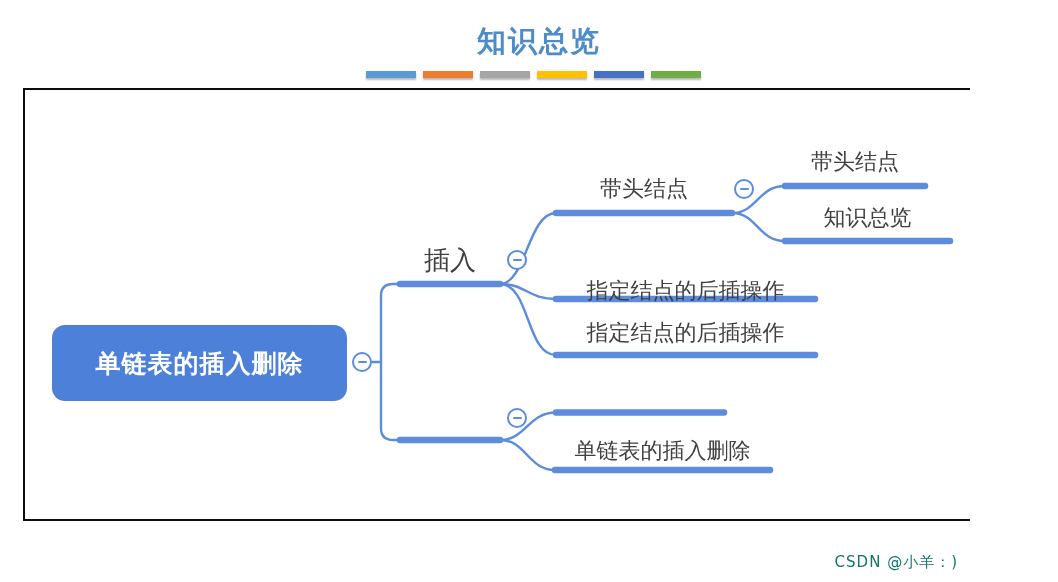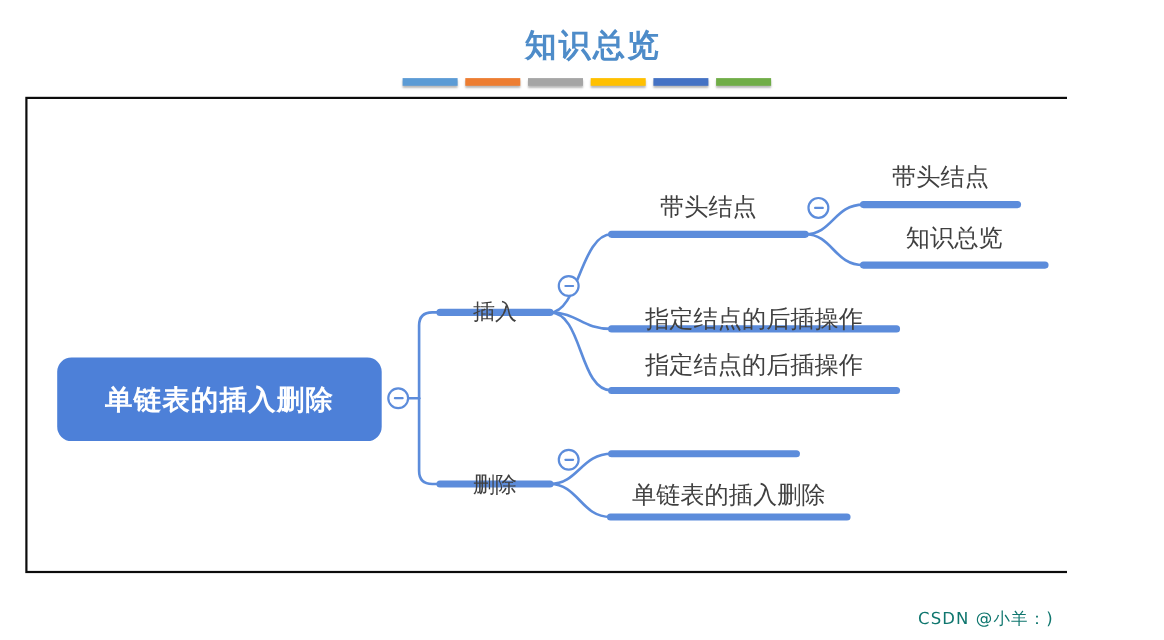--- a/index.html
+++ b/index.html
@@ -32,21 +32,21 @@
   .root-node{
     position:absolute;left:52px;top:325px;width:295px;height:76px;
     background:var(--root-fill);border-radius:13px;
     display:flex;align-items:center;justify-content:center;
     color:#fff;font-size:25px;font-weight:bold;letter-spacing:1px;cursor:pointer;
   }
   .lbl{
     position:absolute;text-align:center;color:#404040;
     font-size:22px;font-weight:400;line-height:28px;cursor:pointer;white-space:nowrap;
   }
-  .lbl.big{font-size:20px;margin-top:23px;}
+  .lbl.big{font-size:26px;}
   .collapse{
     position:absolute;width:20px;height:20px;box-sizing:border-box;
     background:#fff;border:2px solid var(--line-color);border-radius:50%;
     display:flex;align-items:center;justify-content:center;cursor:pointer;z-index:3;
   }
   .collapse .minus{width:9px;height:2.4px;background:var(--line-color);border-radius:1px;}
   .tool-btn{
     position:absolute;left:996px;width:28px;height:28px;box-sizing:border-box;
     background:#fff;border:1px solid #c9c9c9;border-radius:2px;
     display:flex;align-items:center;justify-content:center;cursor:pointer;padding:0;
@@ -108,21 +108,20 @@
     <span class="minus"></span>
   </div>
   <div class="collapse" style="left:734px;top:179px;">
     <span class="minus"></span>
   </div>
   <div class="collapse" style="left:507px;top:408px;">
     <span class="minus"></span>
   </div>
 
   <div class="lbl big" style="left:398px;top:246px;width:104px;">插入</div>
-  <div class="lbl big" style="left:398px;top:403px;width:104px;">删除</div>
   <div class="lbl" style="left:553px;top:175px;width:182px;">带头结点</div>
   <div class="lbl" style="left:782px;top:148px;width:146px;">带头结点</div>
   <div class="lbl" style="left:782px;top:204px;width:171px;">知识总览</div>
   <div class="lbl" style="left:553px;top:263px;width:265px;margin-top:14px;">指定结点的后插操作</div>
   <div class="lbl" style="left:553px;top:319px;width:265px;">指定结点的后插操作</div>
   <div class="lbl" style="left:552px;top:437px;width:221px;">单链表的插入删除</div>
 
   <button class="tool-btn" style="top:93px;">
     <span>
       <svg width="20" height="20" viewBox="0 0 20 20">

